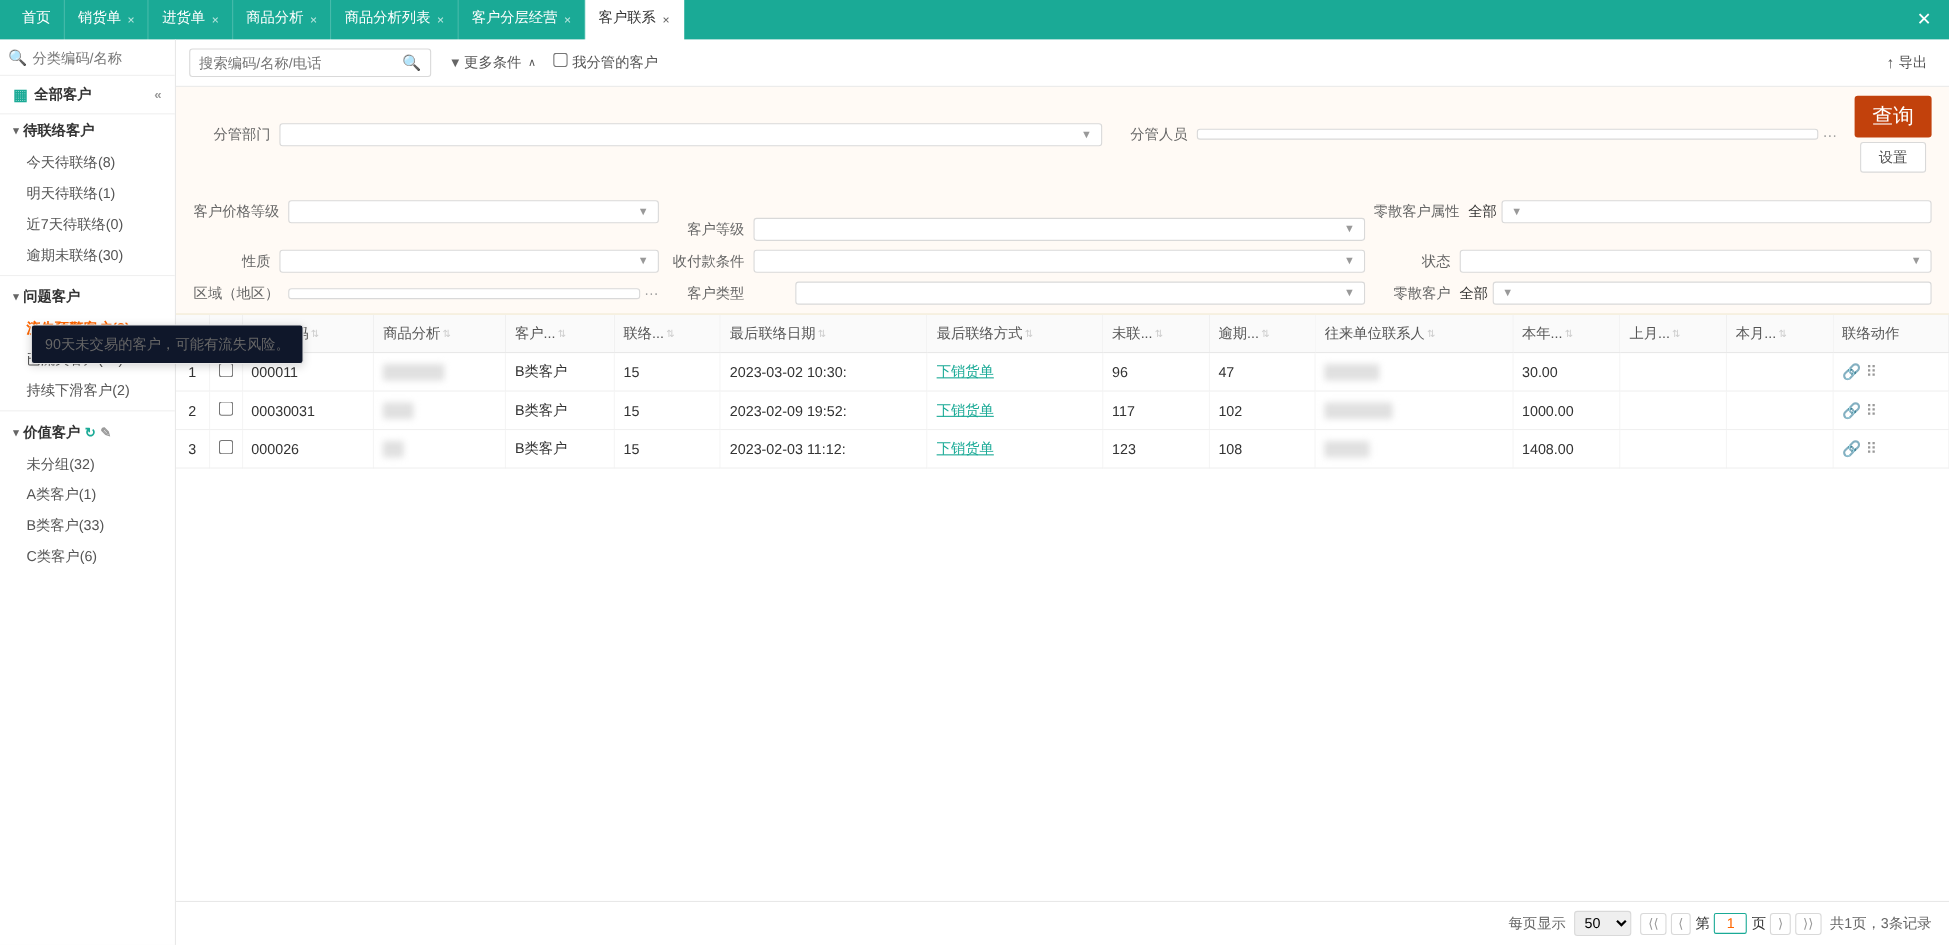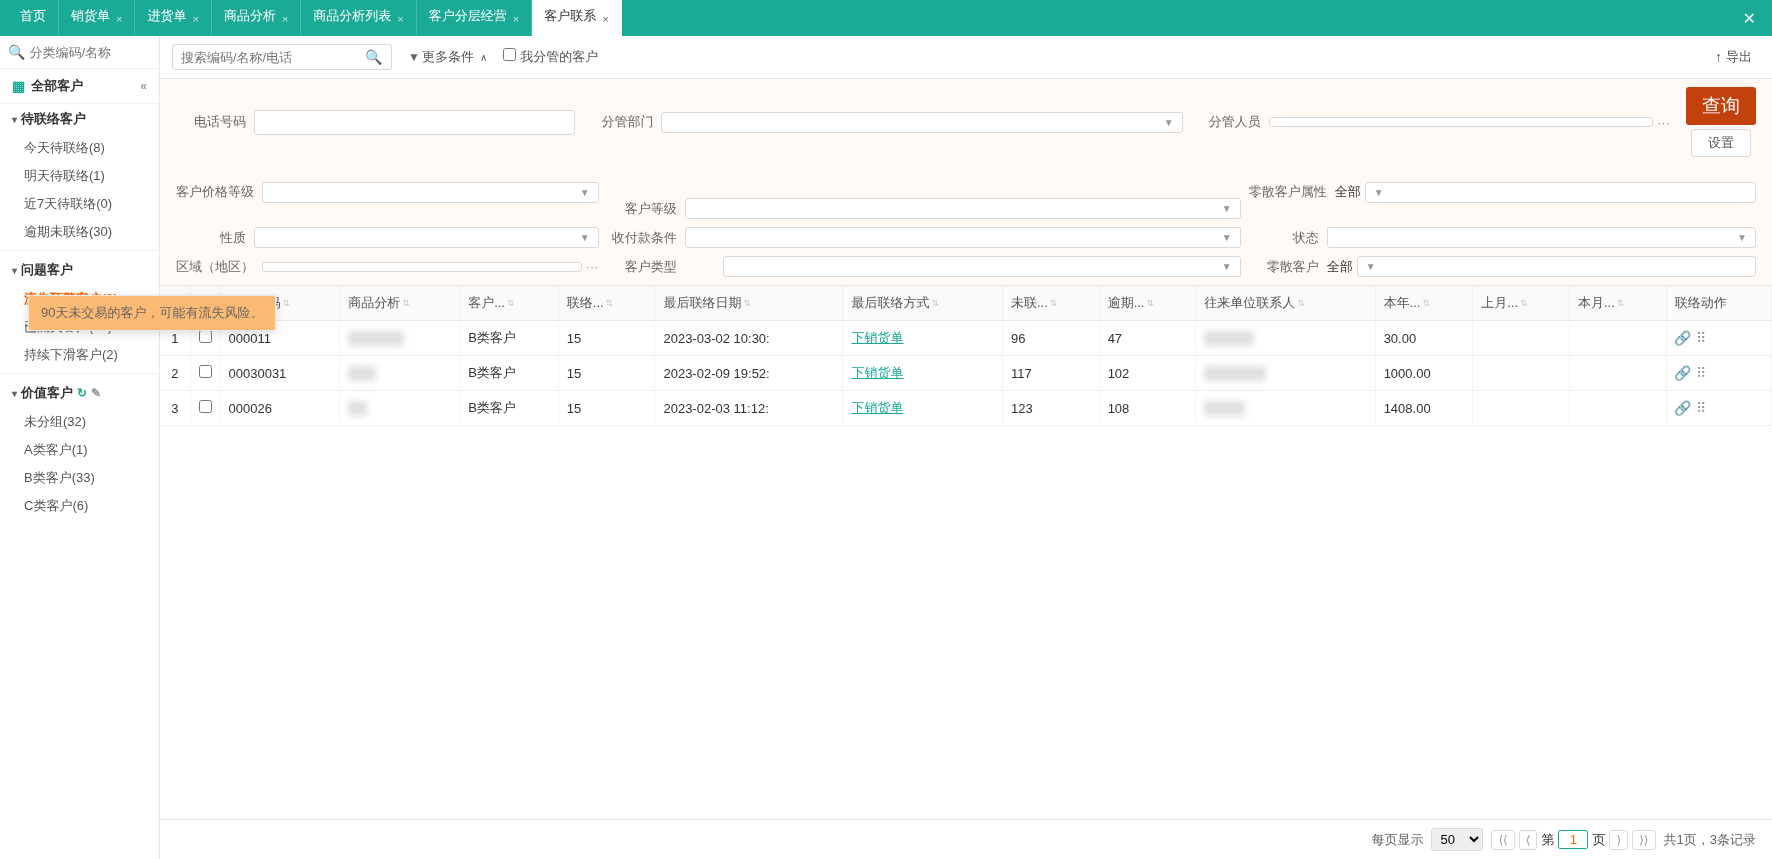--- a/index.html
+++ b/index.html
@@ -84,21 +84,21 @@
     .table-footer { display: flex; align-items: center; justify-content: flex-end; padding: 8px 16px; border-top: 1px solid #e8e8e8; background: #fff; gap: 8px; }
     .footer-text { color: #666; font-size: 13px; }
     .footer-select { border: 1px solid #d9d9d9; border-radius: 3px; padding: 2px 4px; font-size: 13px; }
     .footer-nav { display: flex; align-items: center; gap: 4px; }
     .footer-nav-btn { color: #999; cursor: pointer; padding: 2px 6px; border: 1px solid #d9d9d9; border-radius: 3px; background: #fff; font-size: 12px; }
     .footer-nav-btn:disabled { color: #ccc; cursor: default; }
     .footer-page { color: #333; font-size: 13px; }
     .footer-page-input { border: 1px solid #1aaa96; border-radius: 2px; width: 30px; text-align: center; font-size: 13px; color: #f60; padding: 1px; }
 
     
-    .tooltip-box { position: absolute; background: #fdba74; border: 1px solid #e8e8e8; box-shadow: 0 2px 8px rgba(0,0,0,0.15); padding: 8px 12px; border-radius: 3px; color: #666; font-size: 12px; white-space: nowrap; z-index: 100; top: 295px; left: 28px; }
+    .tooltip-box { position: absolute; background: #0f172a; border: 1px solid #e8e8e8; box-shadow: 0 2px 8px rgba(0,0,0,0.15); padding: 8px 12px; border-radius: 3px; color: #666; font-size: 12px; white-space: nowrap; z-index: 100; top: 295px; left: 28px; }
 
     
     ::-webkit-scrollbar { width: 6px; height: 6px; }
     ::-webkit-scrollbar-track { background: #f5f5f5; }
     ::-webkit-scrollbar-thumb { background: #ccc; border-radius: 3px; }
 
     .blurred { filter: blur(3px); color: transparent; user-select: none; background: #e0e0e0; border-radius: 2px; display: inline-block; }
   </style>
 </head>
 <body>
@@ -227,24 +227,20 @@
       <div class="filter-spacer"></div>
       <div class="export-btn">
         <span style="font-size:14px;">↑</span>
         <span>导出</span>
       </div>
     </div>
 
     <div class="adv-filter">
 
       <div class="adv-filter-row">
-        <div class="adv-field">
-          <span class="adv-field-label">电话号码</span>
-          <input class="adv-field-input" type="text" style="width: 200px;">
-        </div>
         <div class="adv-field" style="flex:1.5;">
           <span class="adv-field-label">分管部门</span>
           <div class="adv-field-select" style="flex:1;">
             <span></span>
             <span class="sel-arrow">▼</span>
           </div>
         </div>
         <div class="adv-field" style="flex:1.2;">
           <span class="adv-field-label">分管人员</span>
           <div class="adv-field-select" style="flex:1;">

